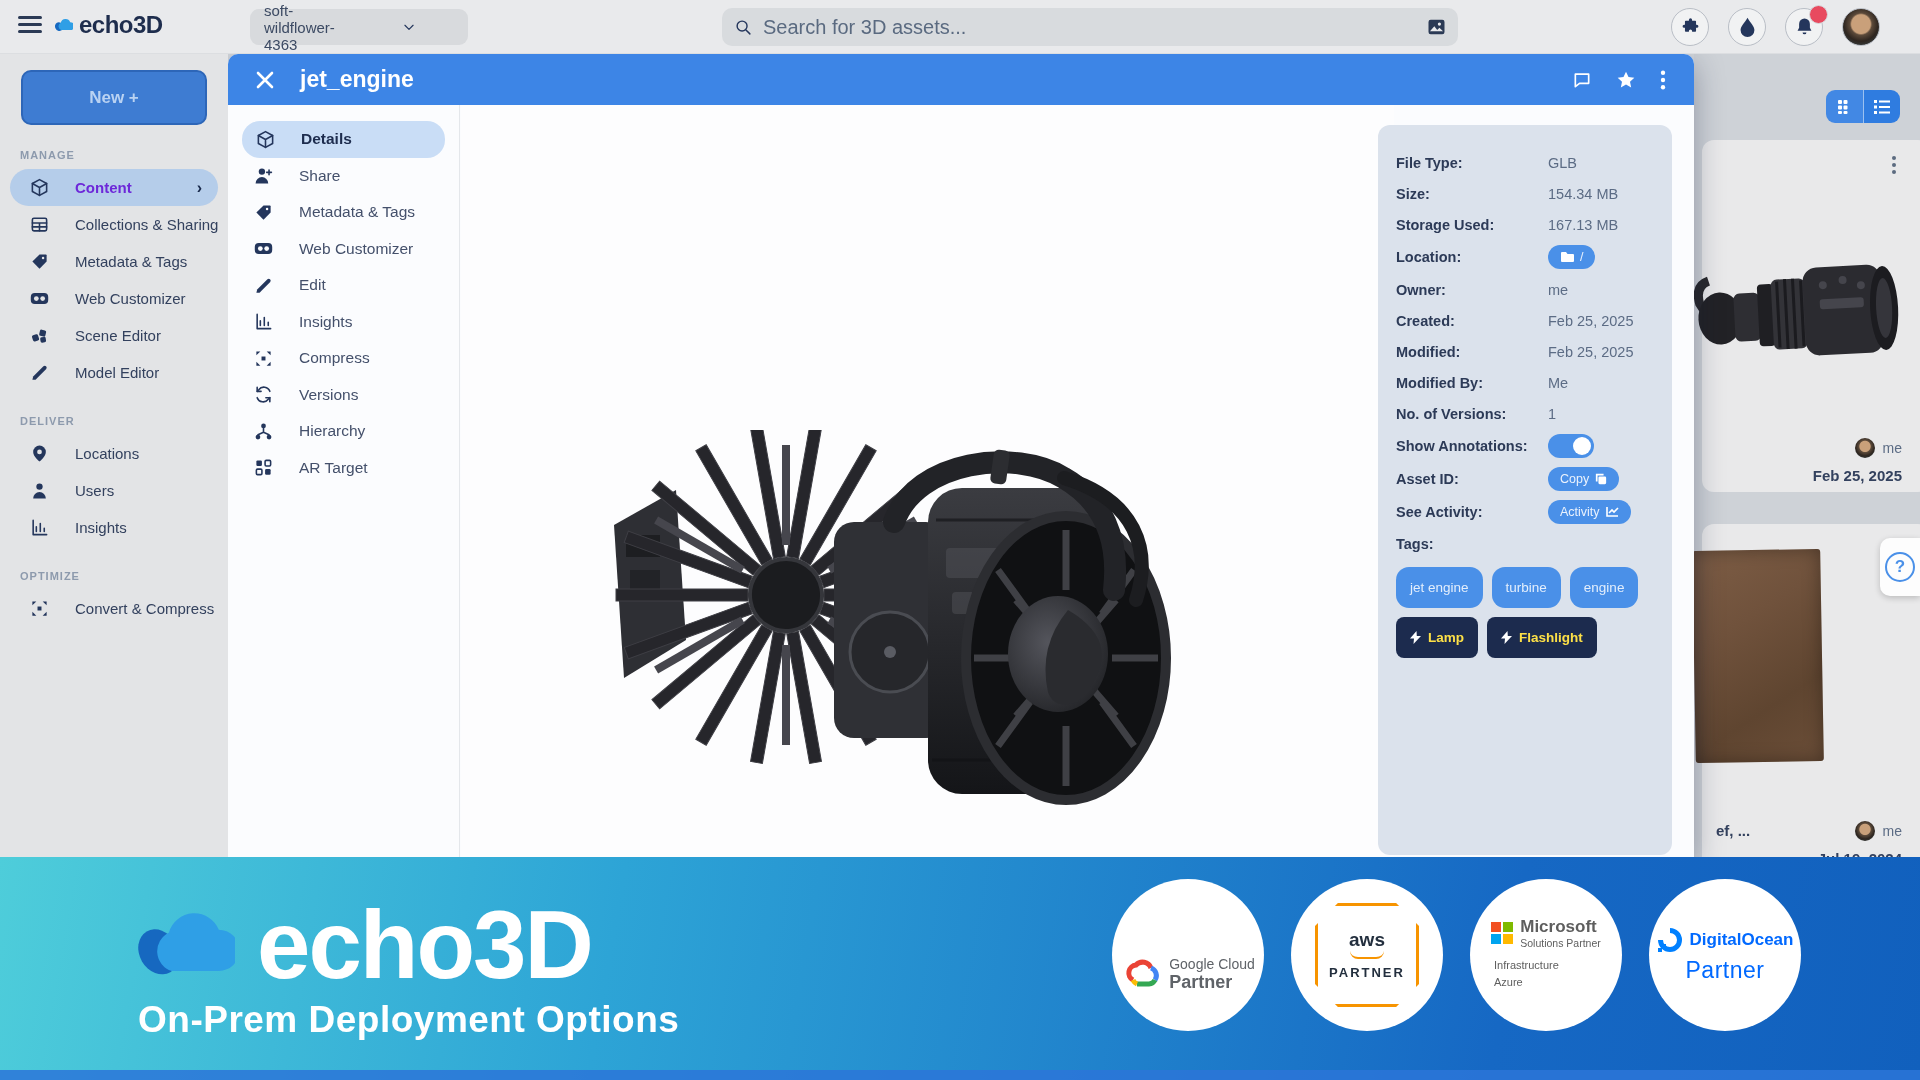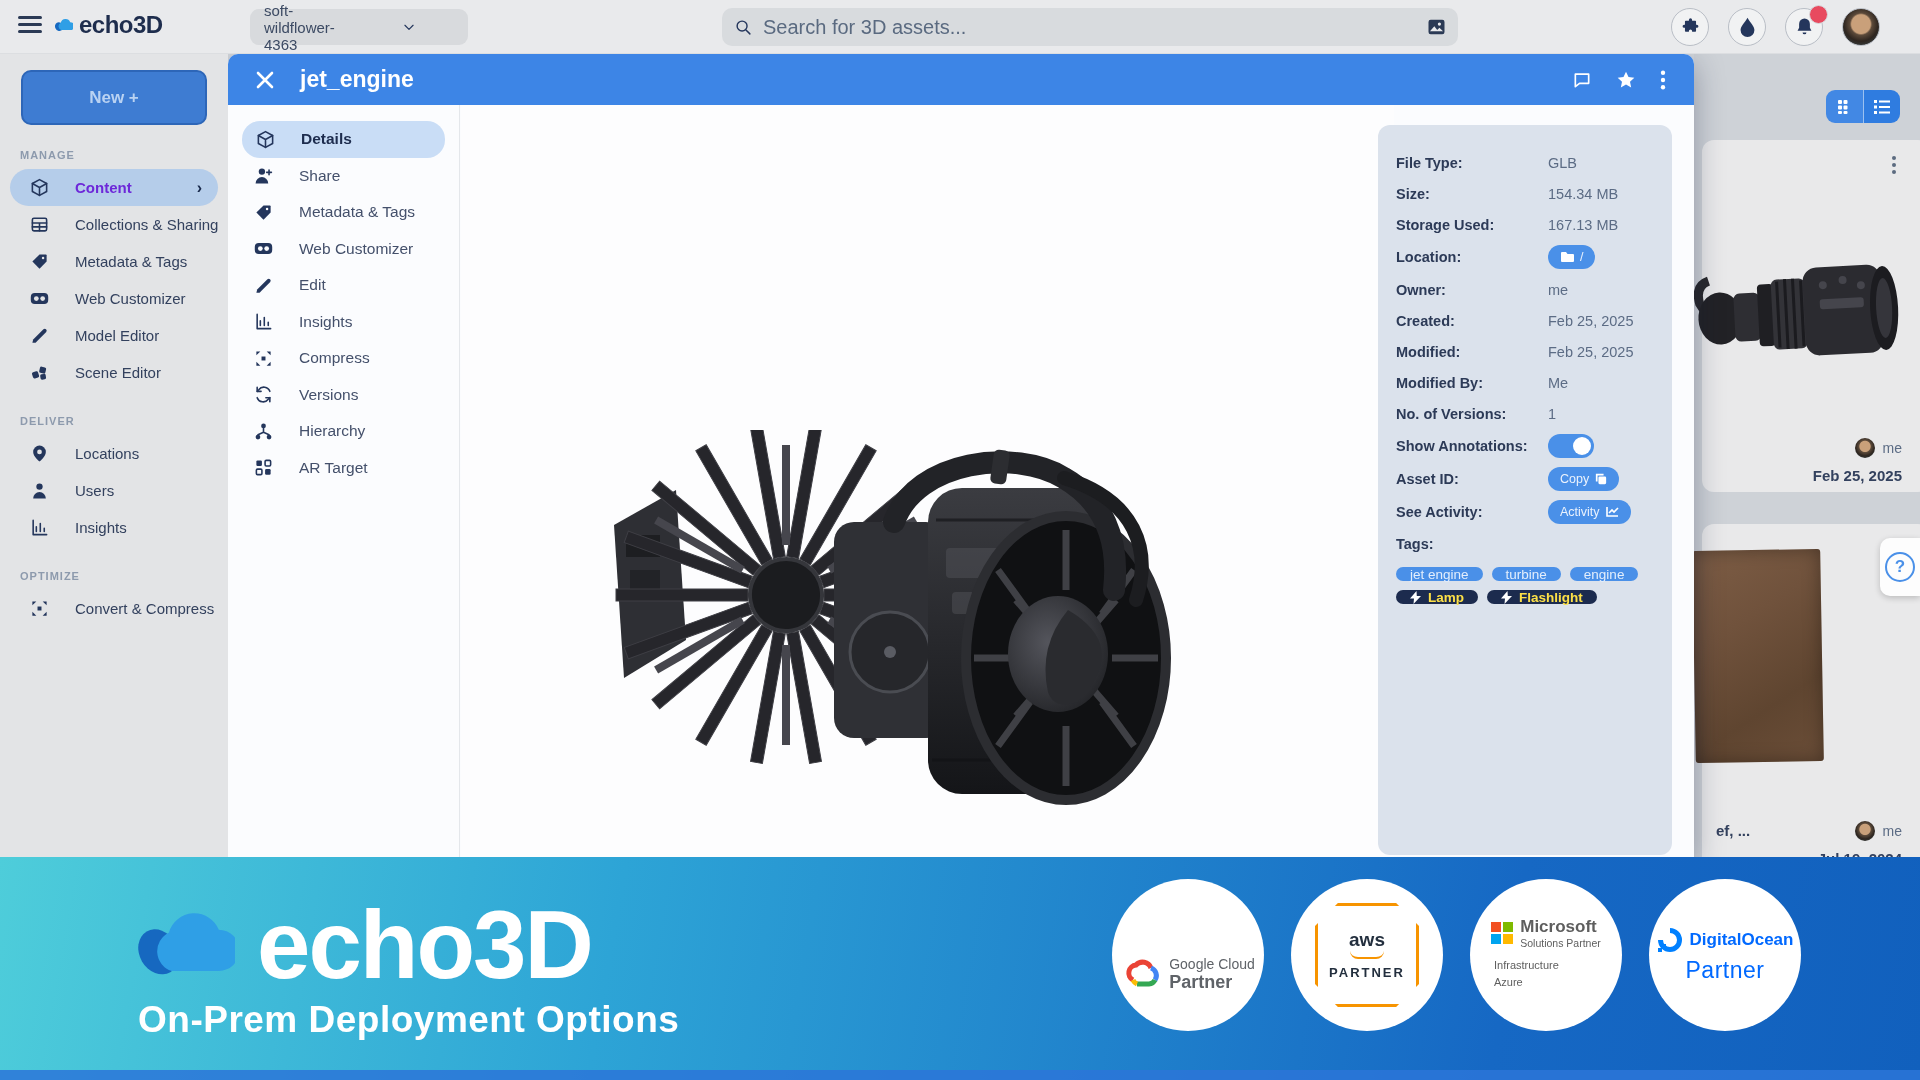--- a/index.html
+++ b/index.html
@@ -72,21 +72,21 @@
 
   
   .details-panel { position:absolute; right:22px; top:71px; width:294px; height:730px; background:#dbe2ec; border-radius:12px; padding:22px 18px 0 18px; }
   .drow { display:flex; align-items:center; min-height:31px; }
   .drow .dl { width:152px; font-size:14.5px; font-weight:700; color:#2c3a57; }
   .drow .dv { font-size:14.5px; color:#5c6c85; }
   .blue-btn { background:#4a90e8; border:none; border-radius:12px; color:#eaf2fd; font-size:12.5px; font-family:"Liberation Sans",sans-serif; height:24px; padding:0 12px; display:flex; align-items:center; gap:6px; cursor:pointer; }
   .toggle { width:46px; height:24px; border-radius:12px; background:#4a90e8; position:relative; cursor:pointer; }
   .toggle .knob { position:absolute; right:3px; top:3px; width:18px; height:18px; border-radius:50%; background:#ffffff; }
   .tags-wrap { display:flex; flex-wrap:wrap; gap:9px; margin-top:8px; }
-  .tag { height:14px; border-radius:13px; background:#4a90e8; color:#e3eefc; font-size:13.5px; padding:0 14px; display:flex; align-items:center; gap:7px; cursor:pointer; }
+  .tag { height:41px; border-radius:13px; background:#4a90e8; color:#e3eefc; font-size:13.5px; padding:0 14px; display:flex; align-items:center; gap:7px; cursor:pointer; }
   .tag.dark { background:#1c2b4e; border-radius:8px; color:#fde047; font-weight:700; }
 
   
   .banner { position:absolute; left:0; top:857px; width:1920px; height:223px; background:linear-gradient(100deg,#4ecdda 0%,#2da4d6 32%,#1668c4 78%,#1160bd 100%); z-index:6; }
   .banner-strip { position:absolute; left:0; bottom:0; width:100%; height:10px; background:#2b76d8; opacity:.85; }
   .banner-brand { position:absolute; left:135px; top:40px; display:flex; align-items:center; gap:22px; }
   .banner-brand .big { font-size:96px; font-weight:700; color:#ffffff; letter-spacing:-2px; line-height:1; }
   .banner-sub { position:absolute; left:138px; top:142px; font-size:37px; font-weight:700; color:#ffffff; letter-spacing:0.5px; }
   .partners { position:absolute; left:1112px; top:22px; display:flex; gap:27px; }
   .p-circle { width:152px; height:152px; border-radius:50%; background:#ffffff; display:flex; flex-direction:column; align-items:center; justify-content:center; overflow:hidden; }
@@ -208,31 +208,31 @@
   <div class="side-item">
     <span class="icn fill"><svg viewBox="0 0 24 16">
           <rect x="1" y="1" width="22" height="14" rx="5" fill="#24365c"></rect>
           <circle cx="8" cy="8" r="3" fill="#e3e4e6"></circle>
           <circle cx="16" cy="8" r="3" fill="#e3e4e6"></circle>
         </svg></span>
     <span class="lbl">Web Customizer</span>
   </div>
   <div class="side-item">
     <span class="icn fill"><svg viewBox="0 0 24 24">
-          <path d="M3 21l1-4L17 4a2.5 2.5 0 0 1 3.5 3.5L7 21z" fill="#24365c"></path>
-        </svg></span>
-    <span class="lbl">Model Editor</span>
-  </div>
-  <div class="side-item">
-    <span class="icn fill"><svg viewBox="0 0 24 24">
           <rect x="3" y="11" width="8" height="8" rx="2" transform="rotate(-18 7 15)" fill="#24365c"></rect>
           <rect x="12" y="5" width="8" height="8" rx="2" transform="rotate(14 16 9)" fill="#24365c"></rect>
           <rect x="13" y="14" width="7" height="7" rx="2" transform="rotate(-8 16 17)" fill="#24365c"></rect>
         </svg></span>
     <span class="lbl">Scene Editor</span>
+  </div>
+  <div class="side-item">
+    <span class="icn fill"><svg viewBox="0 0 24 24">
+          <path d="M3 21l1-4L17 4a2.5 2.5 0 0 1 3.5 3.5L7 21z" fill="#24365c"></path>
+        </svg></span>
+    <span class="lbl">Model Editor</span>
   </div>
 
   <div class="side-label">DELIVER</div>
   <div class="side-item">
     <span class="icn fill"><svg viewBox="0 0 24 24">
           <path d="M12 2a8 8 0 0 1 8 8c0 6-8 12-8 12S4 16 4 10a8 8 0 0 1 8-8z" fill="#24365c"></path>
           <circle cx="12" cy="10" r="3" fill="#e3e4e6"></circle>
         </svg></span>
     <span class="lbl">Locations</span>
   </div>

